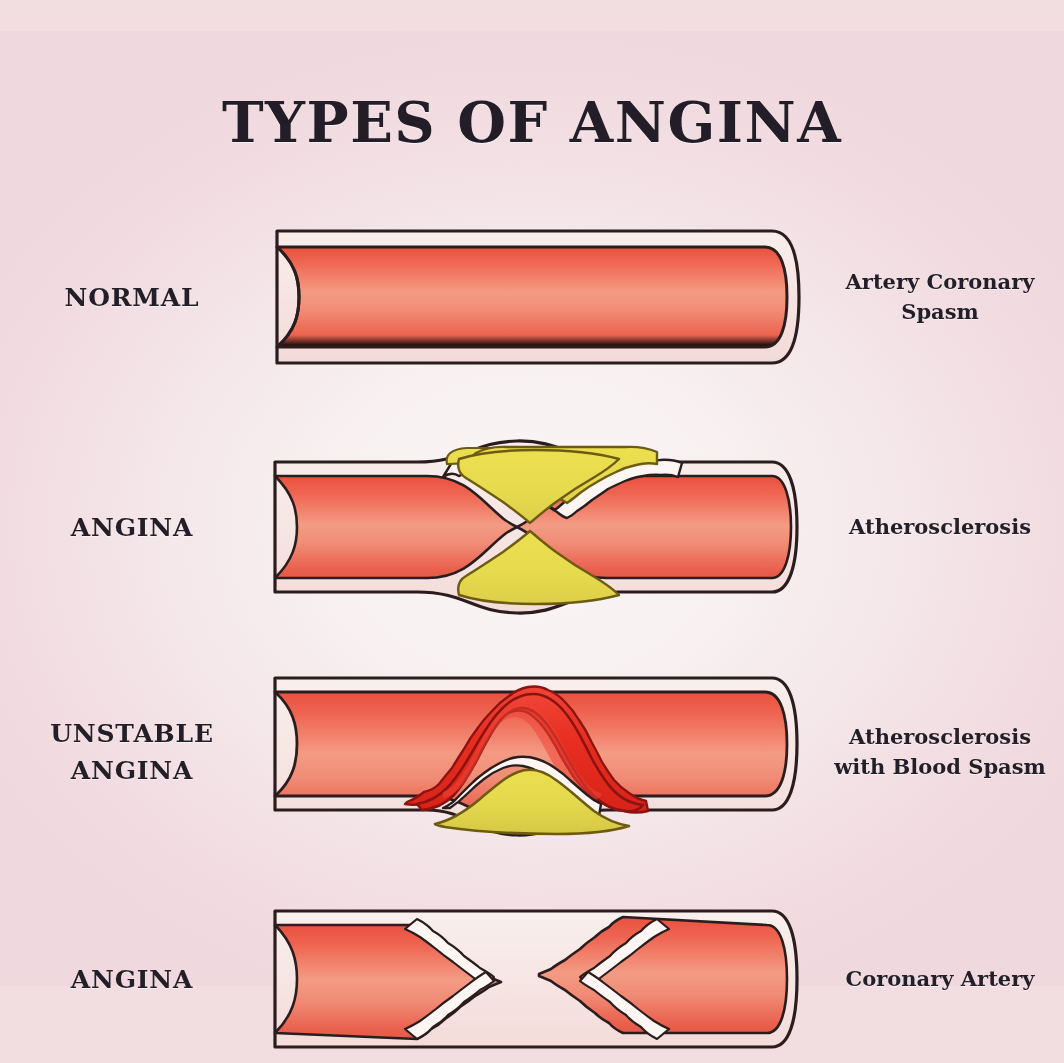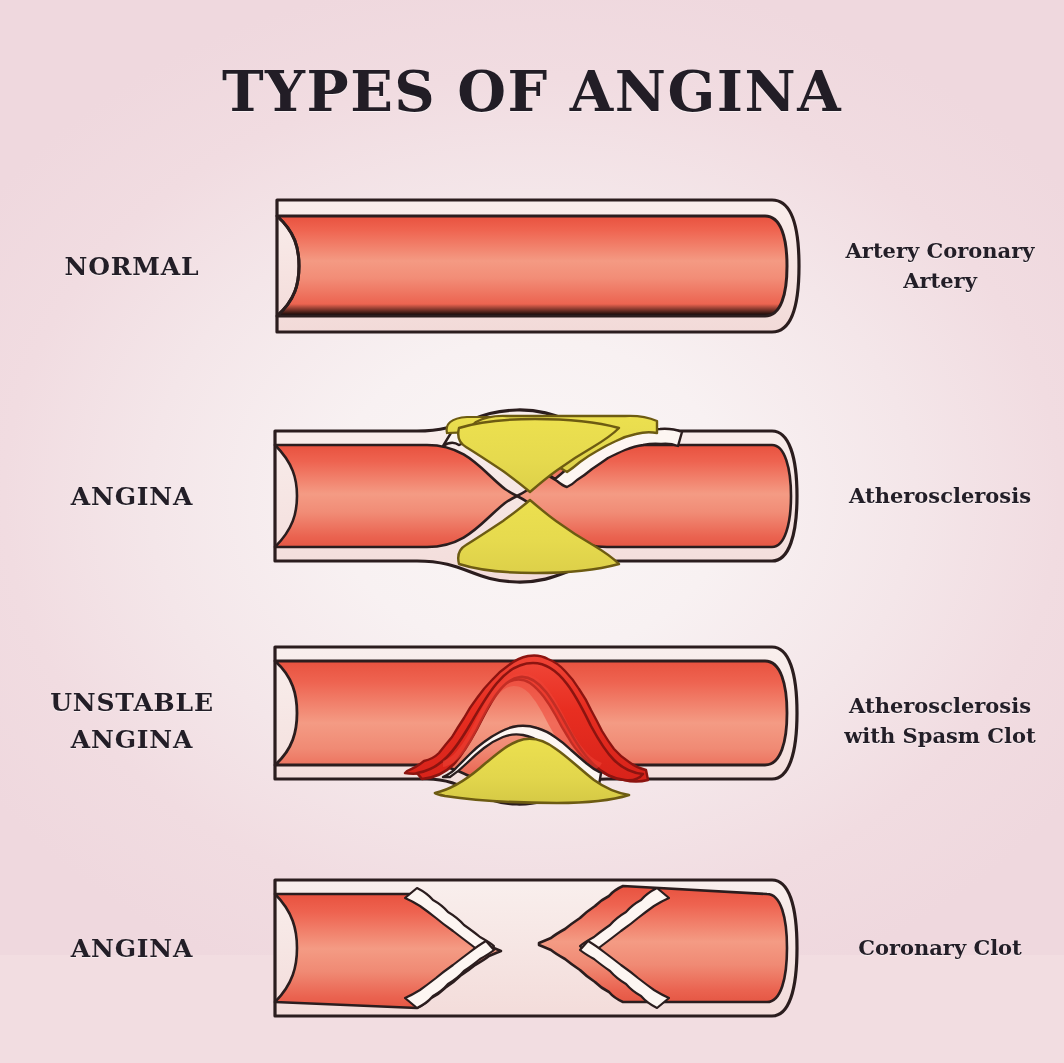--- a/index.html
+++ b/index.html
@@ -17,20 +17,21 @@
     position: relative;
     width: 1064px;
     height: 955px;
     background:
       radial-gradient(ellipse 62% 55% at 50% 52%,
         #faf6f6 0%,
         #f8f1f2 30%,
         #f4e6e9 58%,
         #f1dce1 80%,
         #efd8de 100%);
+    margin-top: 31px;
   }
 
   
   .title {
     position: absolute;
     top: 58px;
     left: 0;
     width: 1064px;
     text-align: center;
     font-family: "DejaVu Serif", "Liberation Serif", serif;
@@ -133,21 +134,21 @@
                  C 520 108 514 130 498 130
                  L 10 130
                  C 28 114 32 98 32 80
                  C 32 62 28 46 10 30 Z" fill="url(#lumenN)" stroke="#2b1d1e" stroke-width="3" stroke-linejoin="round"></path>
 
         <path d="M 10 30 C 28 46 32 62 32 80 C 32 98 28 114 10 130" fill="none" stroke="#2b1d1e" stroke-width="3"></path>
       </svg>
     </div>
     <div class="label-right">
       <span>Artery Coronary</span>
-      <span>Artery</span>
+      <span>Spasm</span>
     </div>
   </div>
 
   <div class="row row-stable">
     <div class="label-left">
       <span>ANGINA</span>
     </div>
     <div class="vessel-wrap">
       <svg width="540" height="182" viewBox="0 0 540 182">
         <defs>
@@ -371,21 +372,21 @@
                  C 264 103 277 107 289 116
                  C 302 125 314 137 327 147
                  C 338 155 350 160 362 162
                  C 346 167 320 170 290 170
                  C 250 170 205 167 178 163
                  C 173 162 169 161 168 160 Z" fill="url(#plaqueU)" stroke="#6d5b12" stroke-width="2.6" stroke-linejoin="round"></path>
       </svg>
     </div>
     <div class="label-right">
       <span>Atherosclerosis</span>
-      <span>with Spasm Clot</span>
+      <span>with Blood Spasm</span>
     </div>
   </div>
 
   <div class="row row-variant">
     <div class="label-left">
       <span>ANGINA</span>
     </div>
     <div class="vessel-wrap">
       <svg width="540" height="172" viewBox="0 0 540 172">
         <defs>
@@ -453,17 +454,17 @@
 
         <path d="M 390 146
                  q -10 -5 -16 -12 q -9 -5 -15 -12 q -10 -6 -16 -13
                  q -10 -7 -16 -12 q -9 -5 -14 -9
                  l 8 -9
                  q 7 4 16 11 q 8 6 17 13 q 10 7 17 13
                  q 9 7 16 12 q 8 5 15 8 Z" fill="#fdf6f2" stroke="#2b1d1e" stroke-width="2.2" stroke-linejoin="round"></path>
       </svg>
     </div>
     <div class="label-right">
-      <span>Coronary Clot</span>
+      <span>Coronary Artery</span>
     </div>
   </div>
 
 </div>
 
 </body></html>

